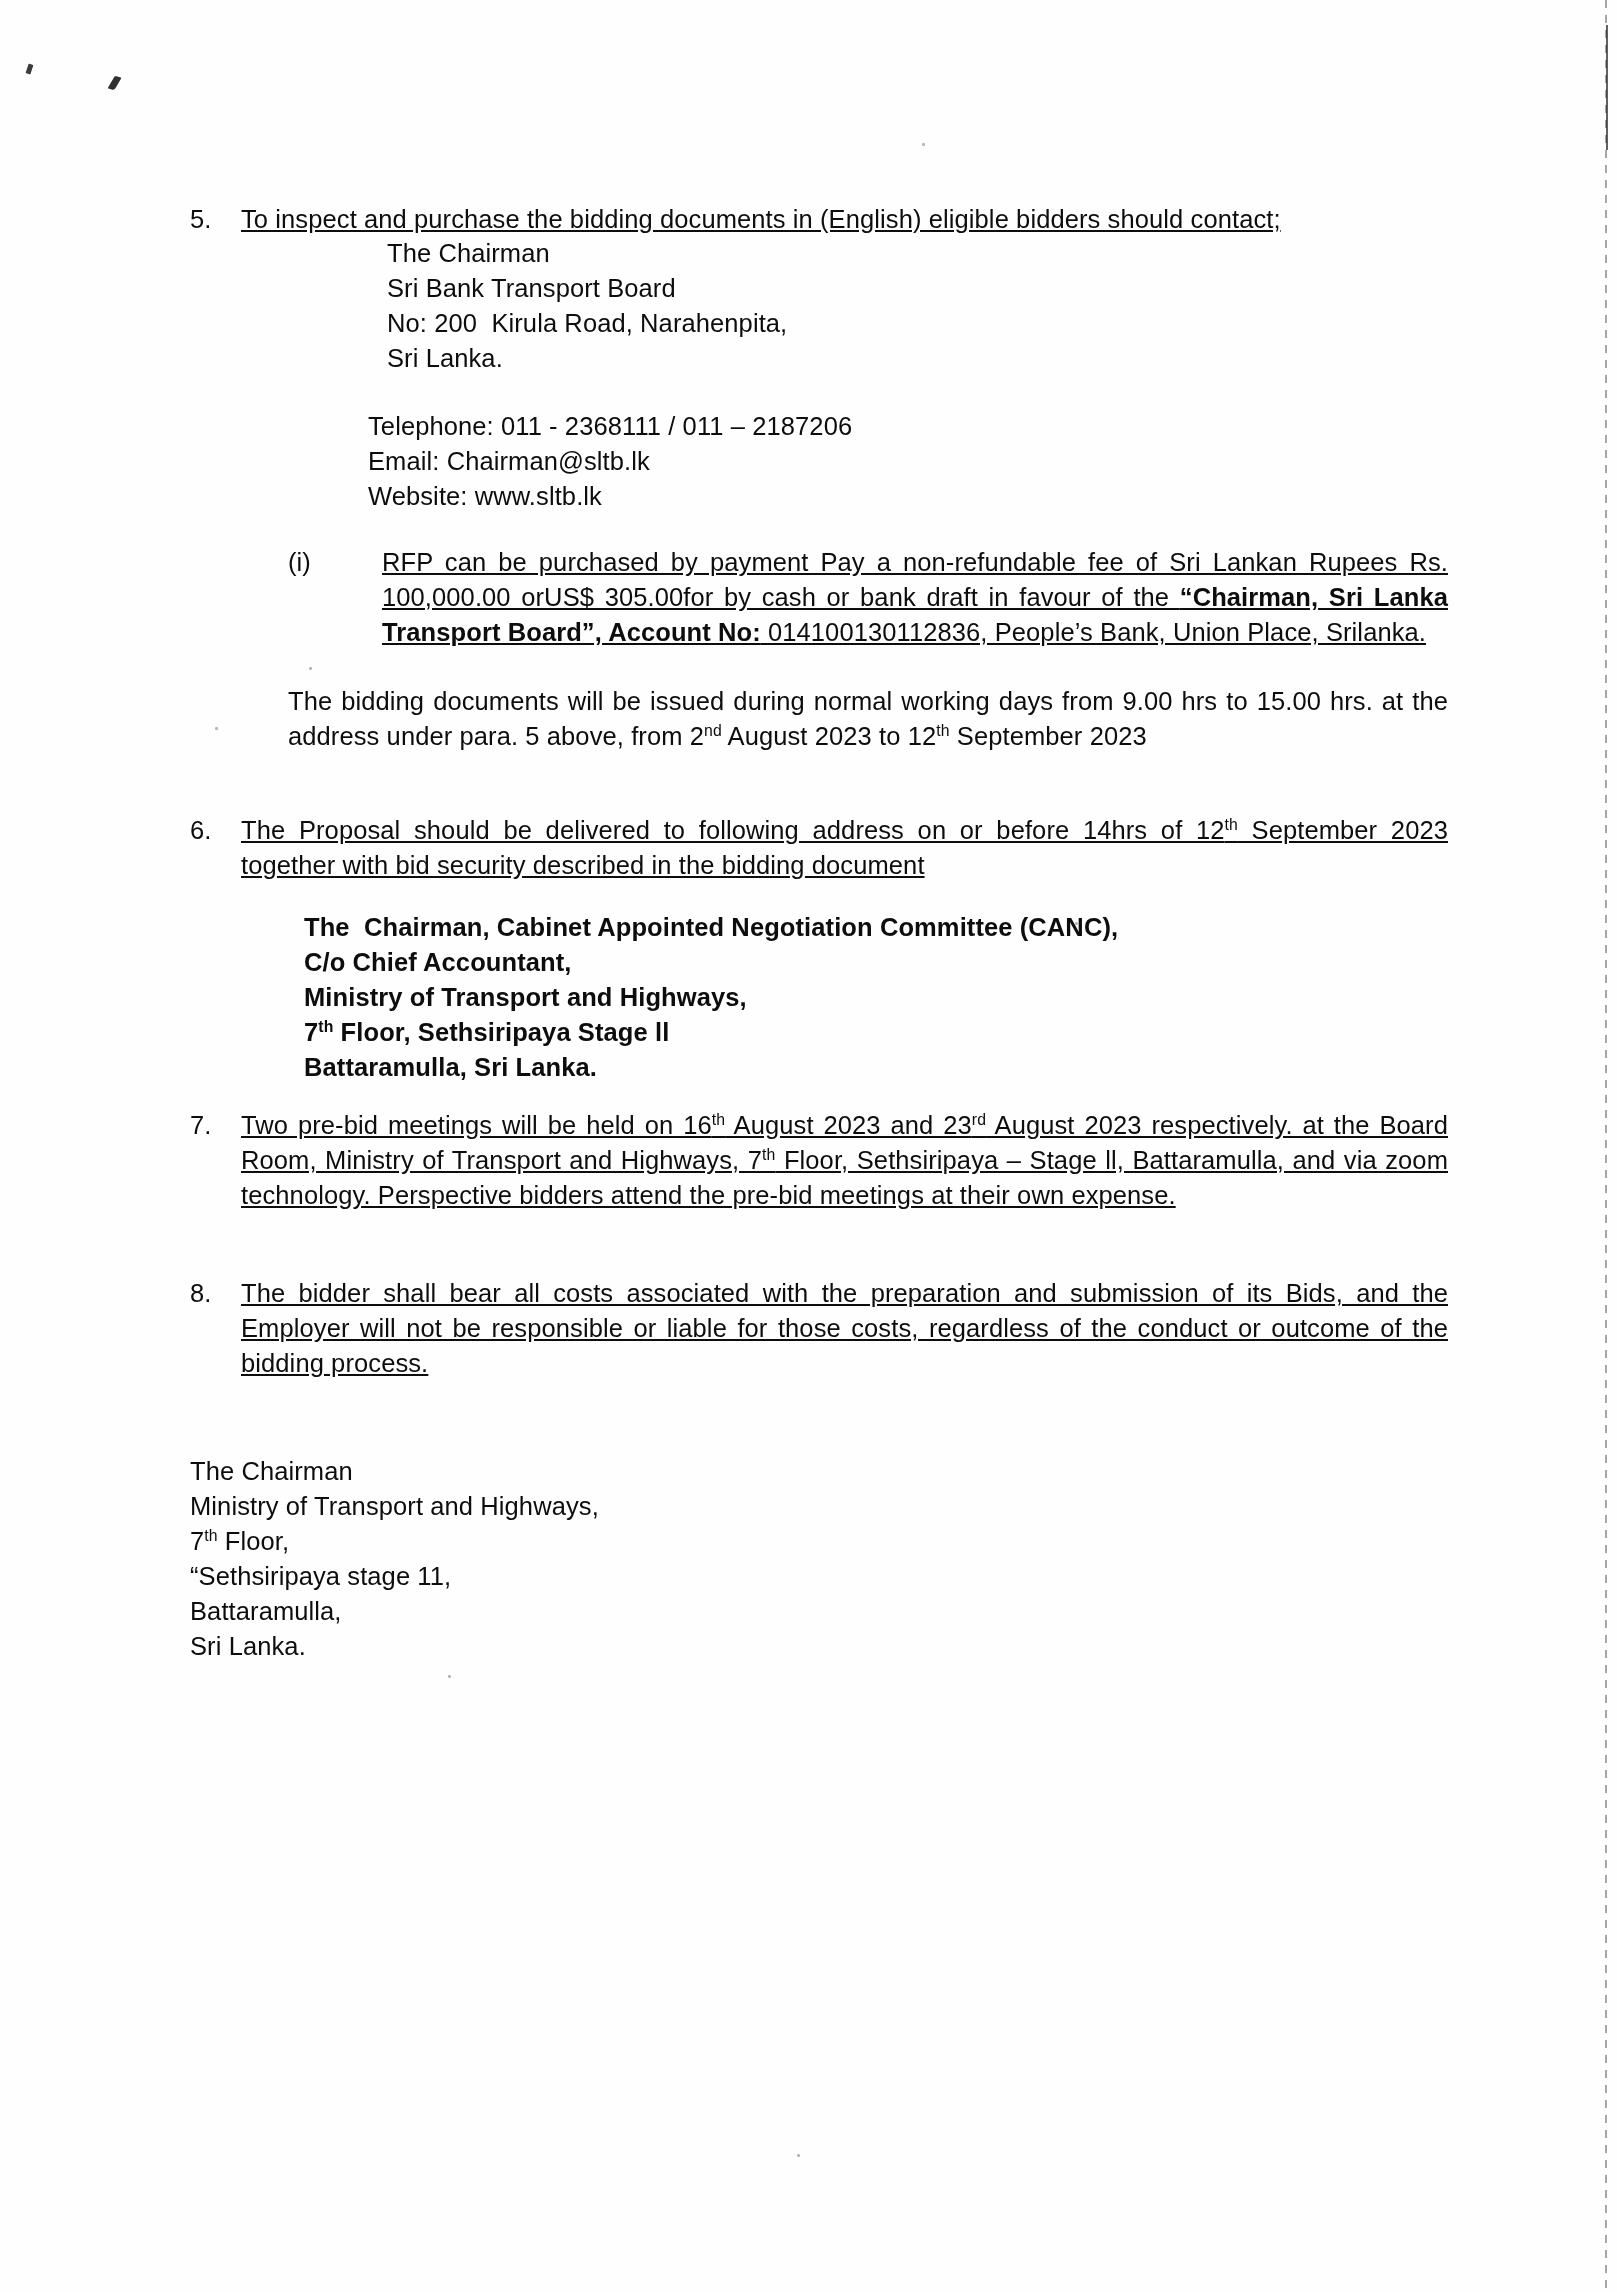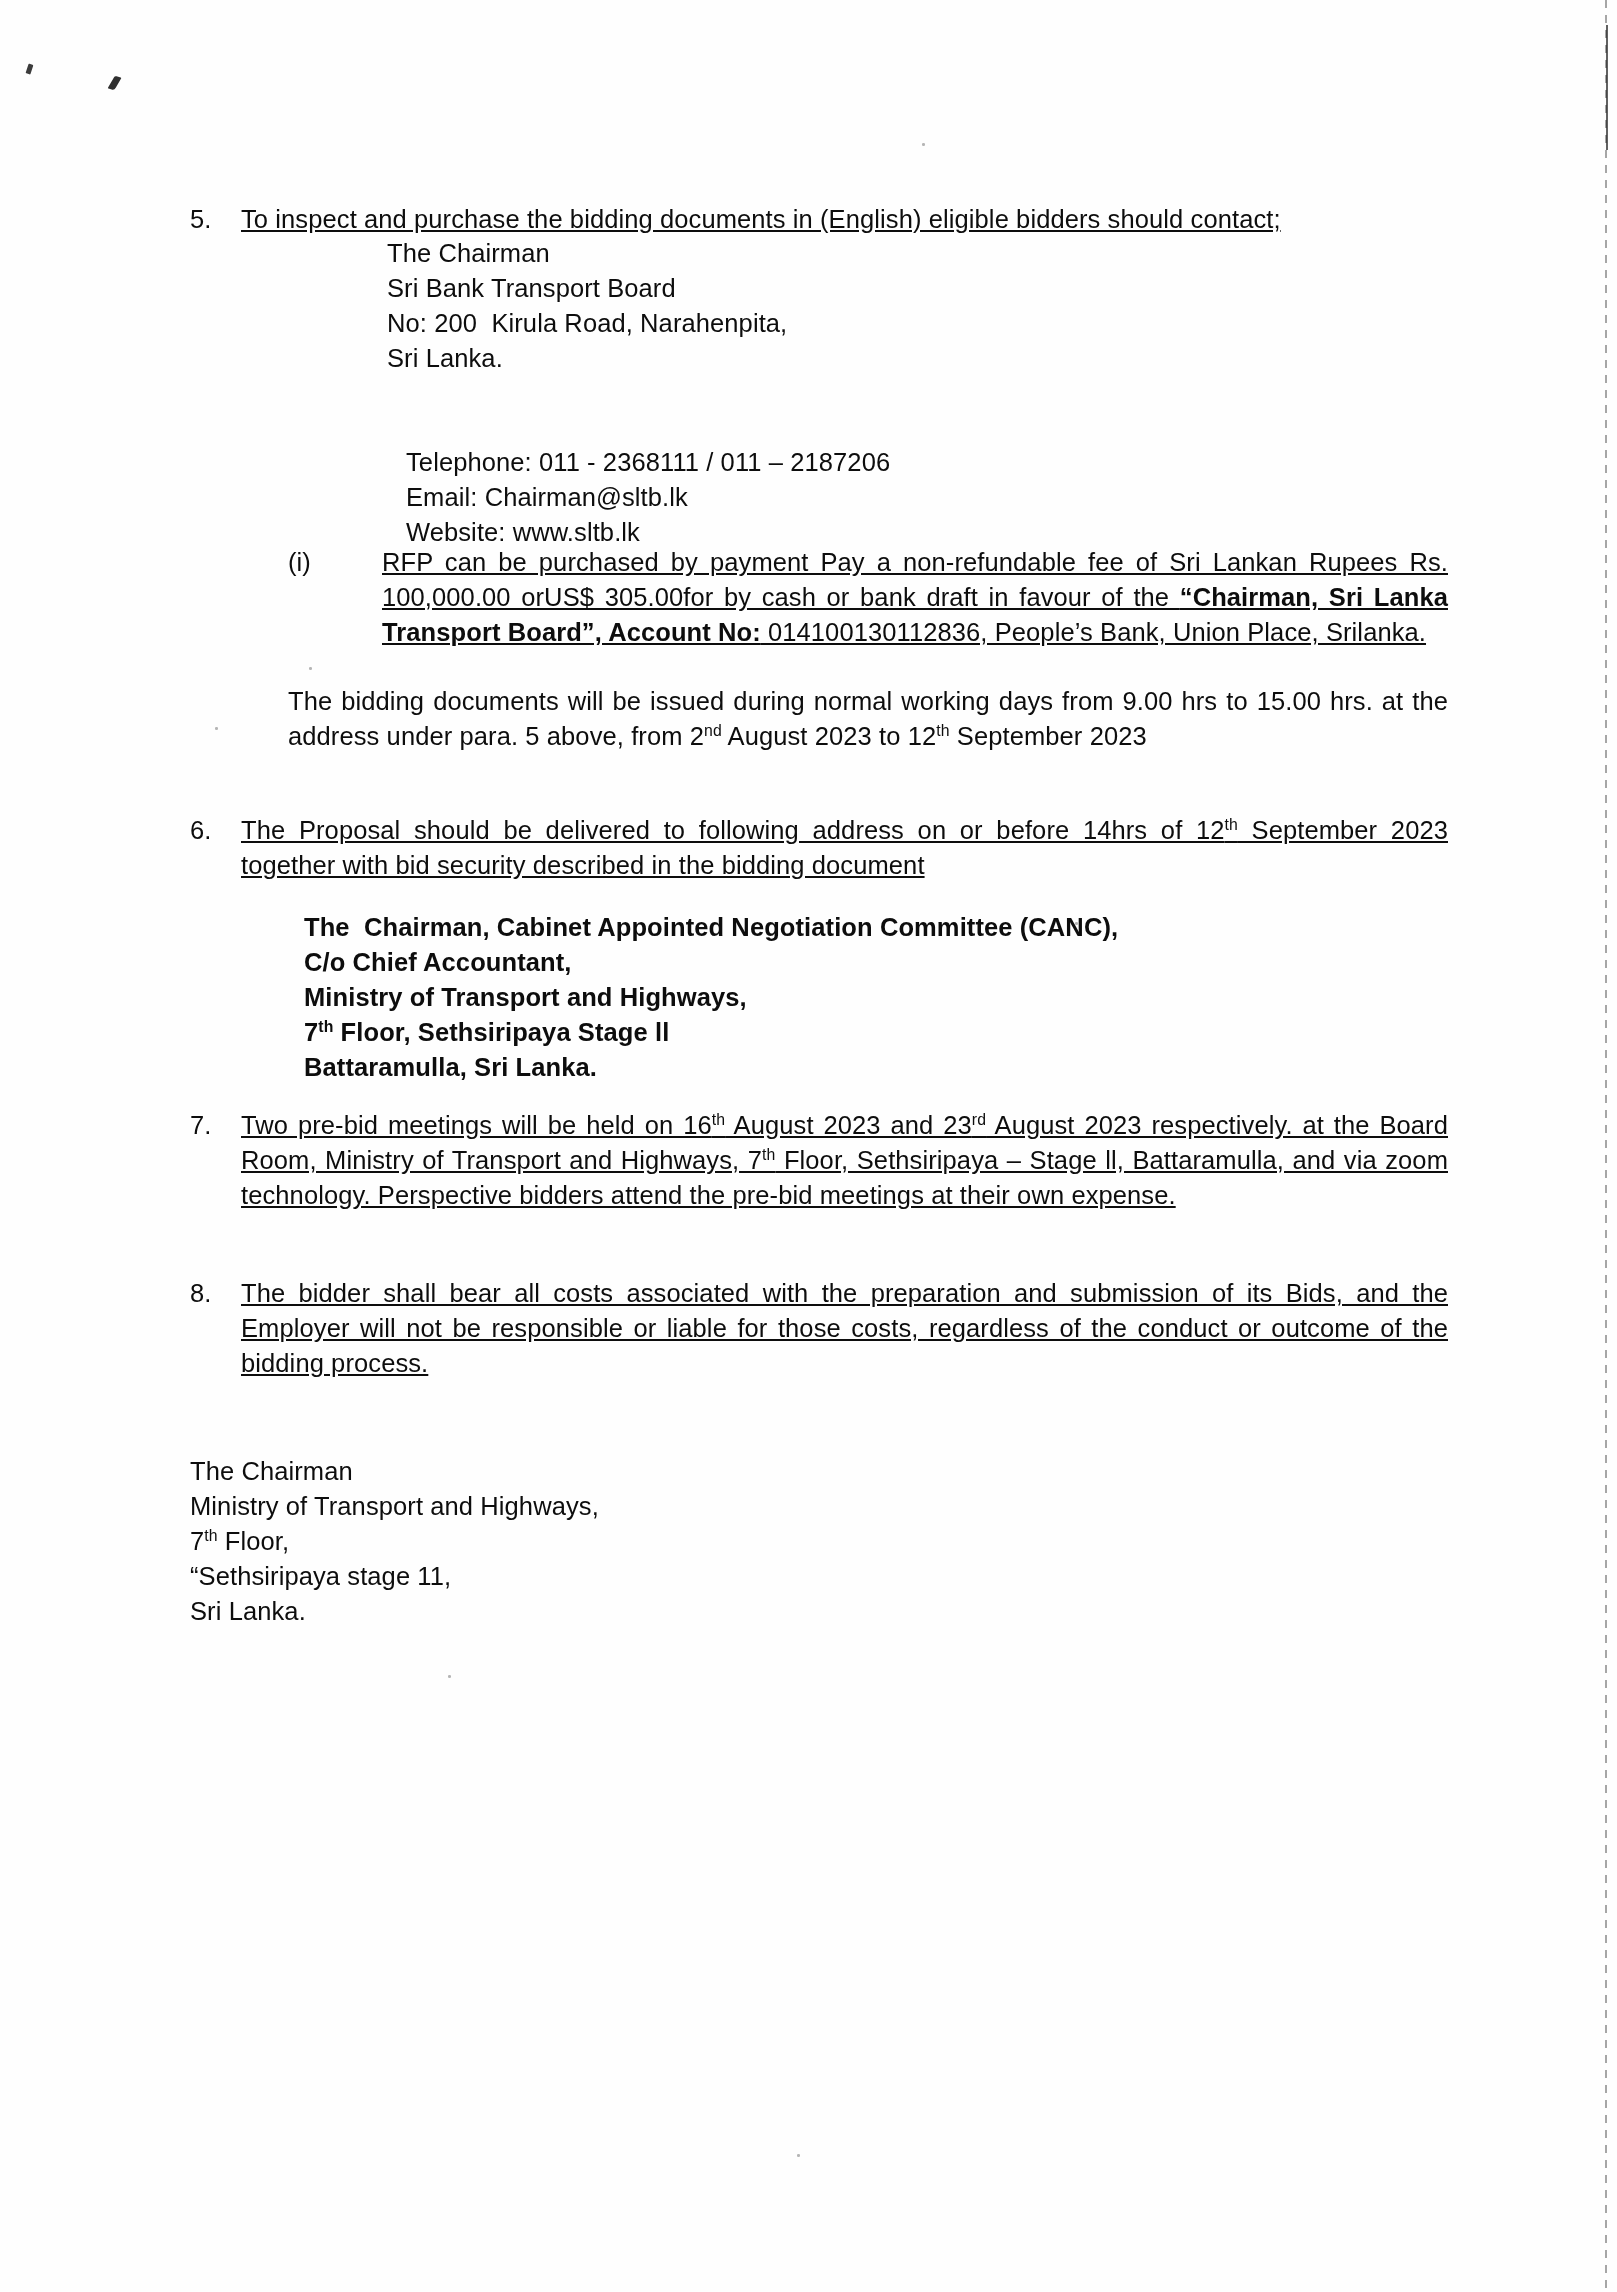--- a/index.html
+++ b/index.html
@@ -140,21 +140,21 @@
       <div class="clause-body nojustify">To inspect and purchase the bidding documents in (English) eligible bidders should contact;</div>
     </div>
 
     <div class="block" style="left:387px; top:236px;">
       <div class="addr-line">The Chairman</div>
       <div class="addr-line">Sri Bank Transport Board</div>
       <div class="addr-line">No: 200  Kirula Road, Narahenpita,</div>
       <div class="addr-line">Sri Lanka.</div>
     </div>
 
-    <div class="block" style="left:406px; top:409px;margin-top:36px;">
+    <div class="block" style="left:368px; top:409px;">
       <div class="addr-line">Telephone: 011 - 2368111 / 011 – 2187206</div>
       <div class="addr-line">Email: Chairman@sltb.lk</div>
       <div class="addr-line">Website: www.sltb.lk</div>
     </div>
 
     <div class="block roman-clause" style="left:288px; top:545px; width:1160px;">
       <div class="roman-num">(i)</div>
       <div class="clause-body"><span>RFP can be purchased by payment Pay a non-refundable fee of Sri Lankan Rupees Rs. 100,000.00 orUS$ 305.00for  by cash or bank draft in favour of the </span><span class="bold">“Chairman, Sri Lanka Transport Board”, Account No:</span><span> 014100130112836, People’s Bank, Union Place, Srilanka.</span></div>
     </div>
 
@@ -181,18 +181,19 @@
     <div class="block clause" style="left:190px; top:1276px; width:1258px;">
       <div class="clause-num">8.</div>
       <div class="clause-body">The bidder shall bear all costs associated with the preparation and submission of its Bids, and the Employer will not be responsible or liable for those costs, regardless of the conduct or outcome of the bidding process.</div>
     </div>
 
     <div class="block" style="left:190px; top:1454px;">
       <div class="addr-line">The Chairman</div>
       <div class="addr-line">Ministry of Transport and Highways,</div>
       <div class="addr-line"><span>7</span><sup>th</sup><span> Floor,</span></div>
       <div class="addr-line">“Sethsiripaya stage 11,</div>
+      <div class="addr-line">Battaramulla,</div>
       <div class="addr-line">Sri Lanka.</div>
     </div>
 
   </div>
 </div>
 
 
 </body></html>

